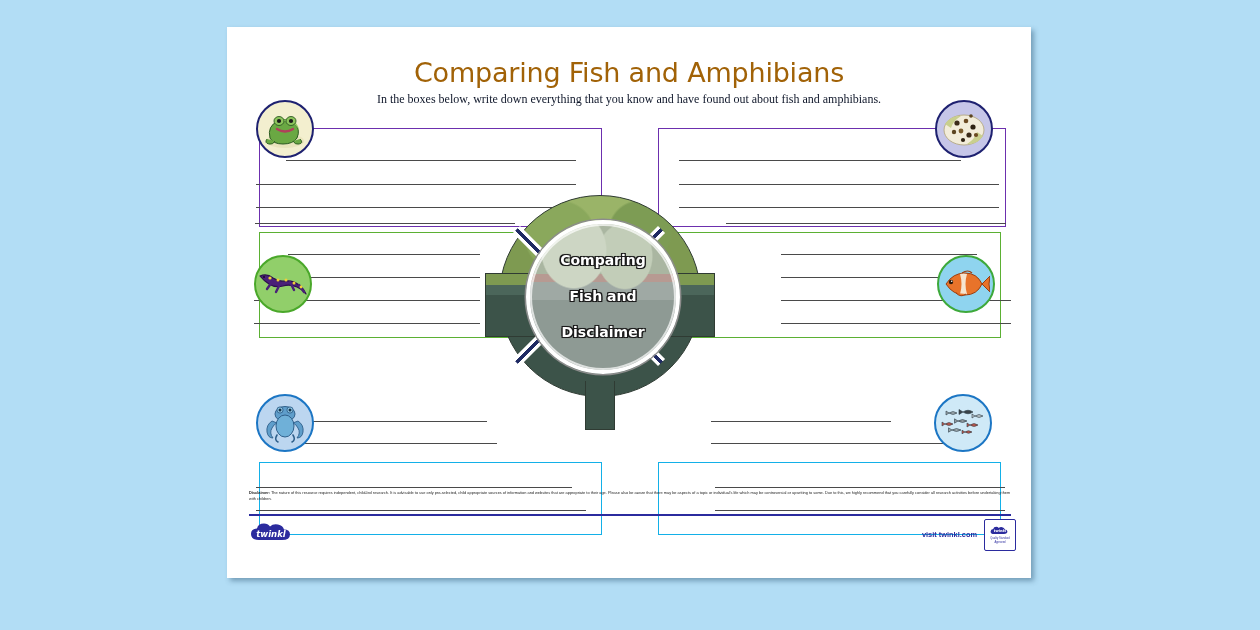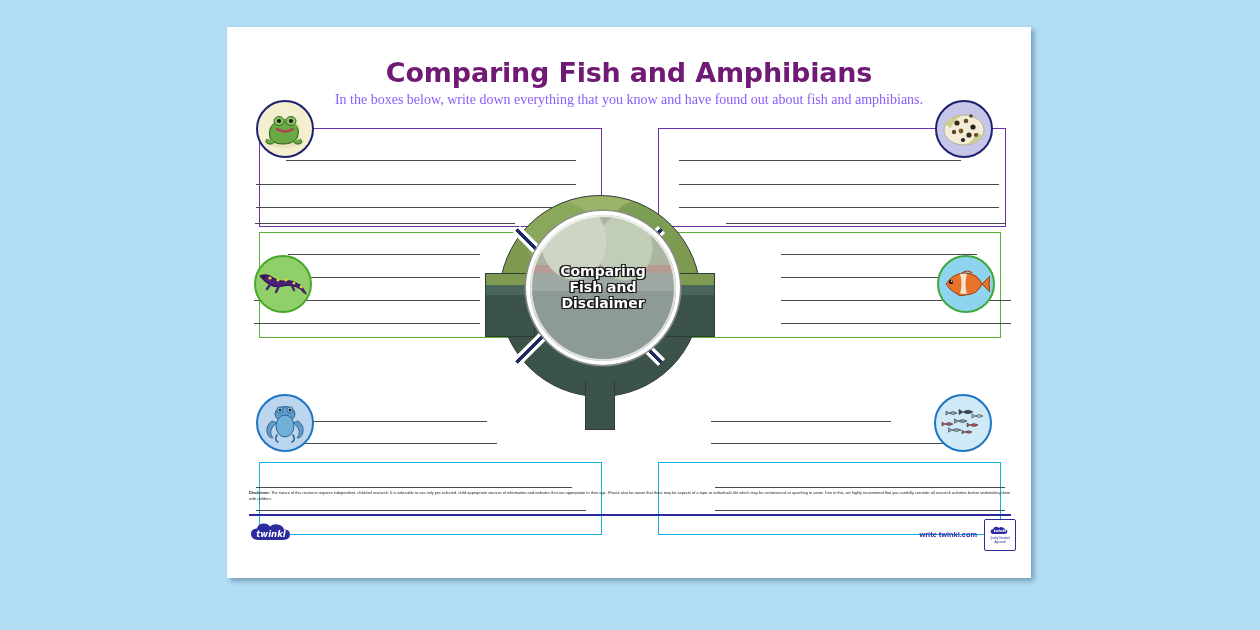--- a/index.html
+++ b/index.html
@@ -28,32 +28,32 @@
   }
 
   
   #page-title {
     position: absolute;
     left: 0; top: 30px;
     width: 804px;
     text-align: center;
     font-family: "DejaVu Sans", sans-serif;
     font-size: 27px;
-    font-weight: bold;
-    color: #701a75;
+    font-weight: normal;
+    color: #a16207;
     letter-spacing: -0.2px;
   }
   .subtitle-line {
     position: absolute;
     left: 0;
     width: 804px;
     text-align: center;
     font-family: "Liberation Serif", serif;
-    font-size: 14px;
-    color: #8b5cf6;
+    font-size: 12px;
+    color: #0f172a;
   }
   #subtitle-1 { top: 65px; }
   #subtitle-2 { top: 81px; }
 
   
   .box {
     position: absolute;
     background: transparent;
     box-sizing: border-box;
   }
@@ -111,34 +111,34 @@
     background: linear-gradient(90deg,#ffffff 0 30%, #1f2a63 30% 70%, #ffffff 70% 100%);
     transform-origin: 50% 50%;
   }
   #spoke-tl { left: 42px;  top: 28px;  transform: rotate(-45deg); }
   #spoke-tr { left: 156px; top: 28px;  transform: rotate(45deg); }
   #spoke-bl { left: 42px;  top: 130px; transform: rotate(45deg); }
   #spoke-br { left: 156px; top: 130px; transform: rotate(-45deg); }
 
   #centre-circle {
     position: absolute;
-    left: 41px; top: 16px;
+    left: 41px; top: 25px;
     width: 146px; height: 146px;
     border-radius: 50%;
     background:
       radial-gradient(ellipse at 30% 18%, #cdd6c4 0 22%, rgba(0,0,0,0) 23%),
       radial-gradient(ellipse at 65% 22%, #c2cdb8 0 20%, rgba(0,0,0,0) 21%),
       linear-gradient(#aab6a1 0 34%, #b79a92 34% 40%, #9fa9a4 40% 52%, #8e9a94 52% 100%);
     border: 4px solid #ffffff;
     box-shadow: 0 0 0 1.5px #8c8c8c, inset 0 0 0 2px rgba(255,255,255,0.7);
     display: flex;
     flex-direction: column;
     align-items: center;
     justify-content: center;
-    gap: 0;
+    gap: 20px;
   }
   .centre-text {
     font-family: "DejaVu Sans", sans-serif;
     font-size: 14px;
     font-weight: bold;
     color: #ffffff;
     text-shadow:
       -1.3px -1.3px 0 #1b1b1b,  1.3px -1.3px 0 #1b1b1b,
       -1.3px  1.3px 0 #1b1b1b,  1.3px  1.3px 0 #1b1b1b,
        0 0 2px #1b1b1b;
@@ -397,21 +397,21 @@
   <div id="disclaimer"><b>Disclaimer:</b><span> The nature of this resource requires independent, child-led research. It is advisable to use only pre-selected, child appropriate sources of information and websites that are appropriate to their age. Please also be aware that there may be aspects of a topic or individual's life which may be controversial or upsetting to some. Due to this, we highly recommend that you carefully consider all research activities before undertaking them with children.</span></div>
   <div id="footer-rule"></div>
 
   <div id="twinkl-logo">
     <svg width="64" height="26" viewBox="0 0 64 26">
       <path d="M10 18 q-8 0 -8 -6 q0 -5 6 -5.5 q1 -5 7 -5 q4 0 6 3 q3 -3 8 -2 q5 1 6 5 q6 0 6 5 q0 5.5 -8 5.5z" fill="#2b2b9e"></path>
       <text x="22" y="15" font-family="DejaVu Sans, sans-serif" font-size="8.5" font-style="italic" font-weight="bold" fill="#ffffff" text-anchor="middle">twinkl</text>
     </svg>
   </div>
 
-  <div id="visit-url">write twinkl.com</div>
+  <div id="visit-url">visit twinkl.com</div>
 
   <div id="quality-badge">
     <svg width="20" height="10" viewBox="0 0 20 10">
       <path d="M4 8 q-3.4 0 -3.4 -2.6 q0 -2.2 2.6 -2.4 q0.4 -2.2 3 -2.2 q1.7 0 2.6 1.3 q1.3 -1.3 3.4 -0.9 q2.2 0.4 2.6 2.2 q2.6 0 2.6 2.2 q0 2.4 -3.4 2.4z" fill="#2b2b9e"></path>
       <text x="10" y="6.4" font-family="DejaVu Sans, sans-serif" font-size="3.6" font-style="italic" font-weight="bold" fill="#ffffff" text-anchor="middle">twinkl</text>
     </svg>
     <div class="qb-text">Quality Standard</div>
     <div class="qb-text">Approved</div>
   </div>
 

